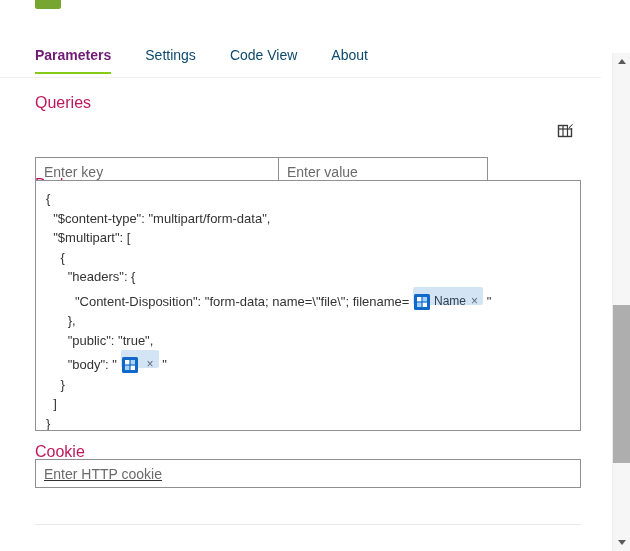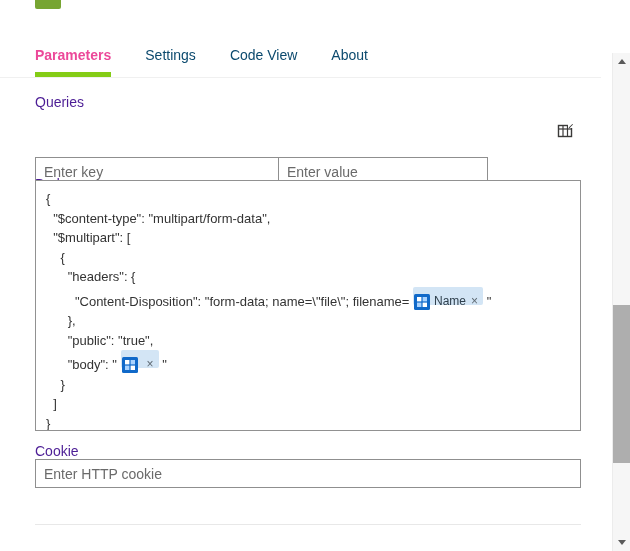--- a/index.html
+++ b/index.html
@@ -20,28 +20,28 @@
     border-radius: 0 0 2px 2px;
   }
 
   
   .tabs { position: absolute; left: 35px; top: 47px; display: flex; }
   .tab {
     font-size: 14px; color: #0c4a6e;
     margin-right: 34px; padding-bottom: 9px;
     cursor: pointer; white-space: nowrap;
   }
-  .tab.active { color: #ec4899; font-weight: bold; border-bottom: 6px solid #84cc16; }
+  .tab.active { color: #701a75; font-weight: bold; border-bottom: 2px solid #84cc16; }
   .tabs-divider {
     position: absolute; left: 0; top: 77px;
     width: 601px; height: 1px; background: #f0f0f0;
   }
 
   
-  .field-label { position: absolute; left: 35px; font-size: 14px; color: #4c1d95; }
+  .field-label { position: absolute; left: 35px; font-size: 16px; color: #be185d; }
   .label-queries { top: 94px; }
   .label-body    { top: 176px; }
   .label-cookie  { top: 443px; }
 
   
   .query-input {
     position: absolute; top: 117px; height: 30px;
     border: 1px solid #8f8f8f; background: #fff;
     font-family: "Liberation Sans", sans-serif;
     font-size: 14px; color: #323130; padding: 0 8px;
@@ -82,20 +82,21 @@
   .pill-remove { font-size: 12px; color: #5f6a73; margin-left: 5px; cursor: pointer; }
 
   
   .cookie-input {
     position: absolute; left: 35px; top: 459px;
     width: 546px; height: 29px;
     border: 1px solid #8f8f8f; background: #fff;
     font-family: "Liberation Sans", sans-serif;
     font-size: 14px; color: #323130; padding: 0 8px;
     outline: none;
+    text-decoration: underline;
   }
   .cookie-input::placeholder { color: #6a6a6a; }
 
   .bottom-divider {
     position: absolute; left: 35px; top: 524px;
     width: 546px; height: 1px; background: #e8e8e8;
   }
 
   
   .scrollbar {

